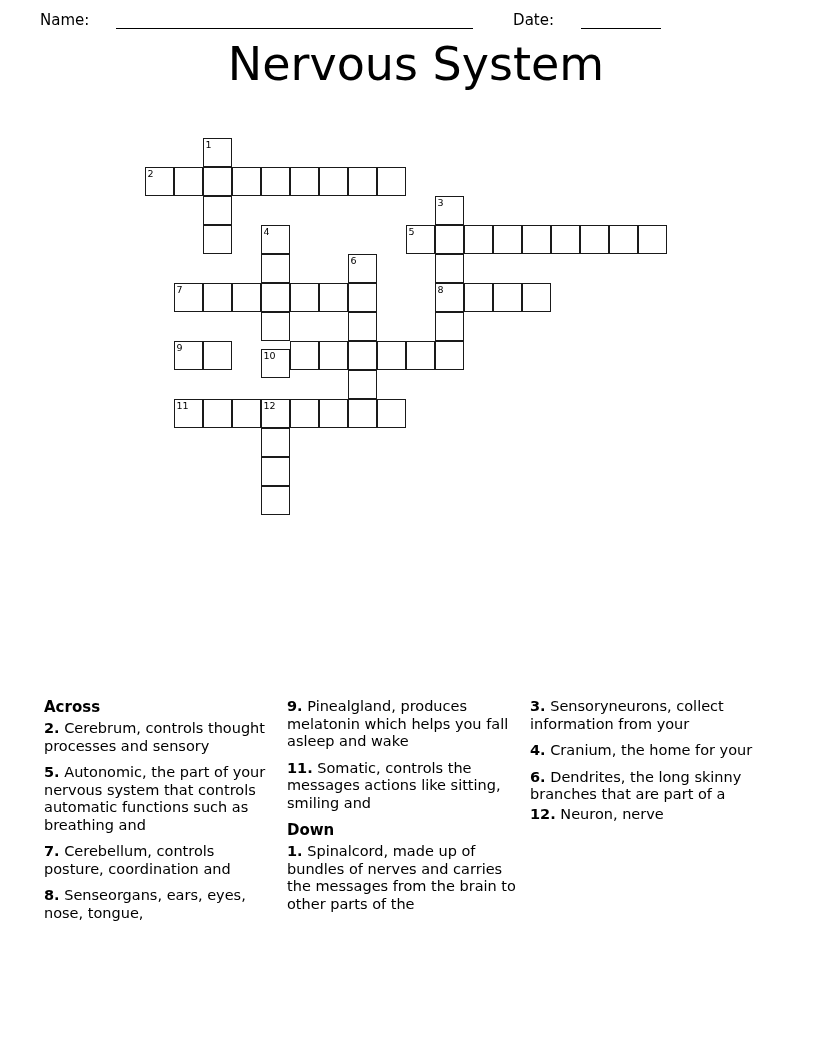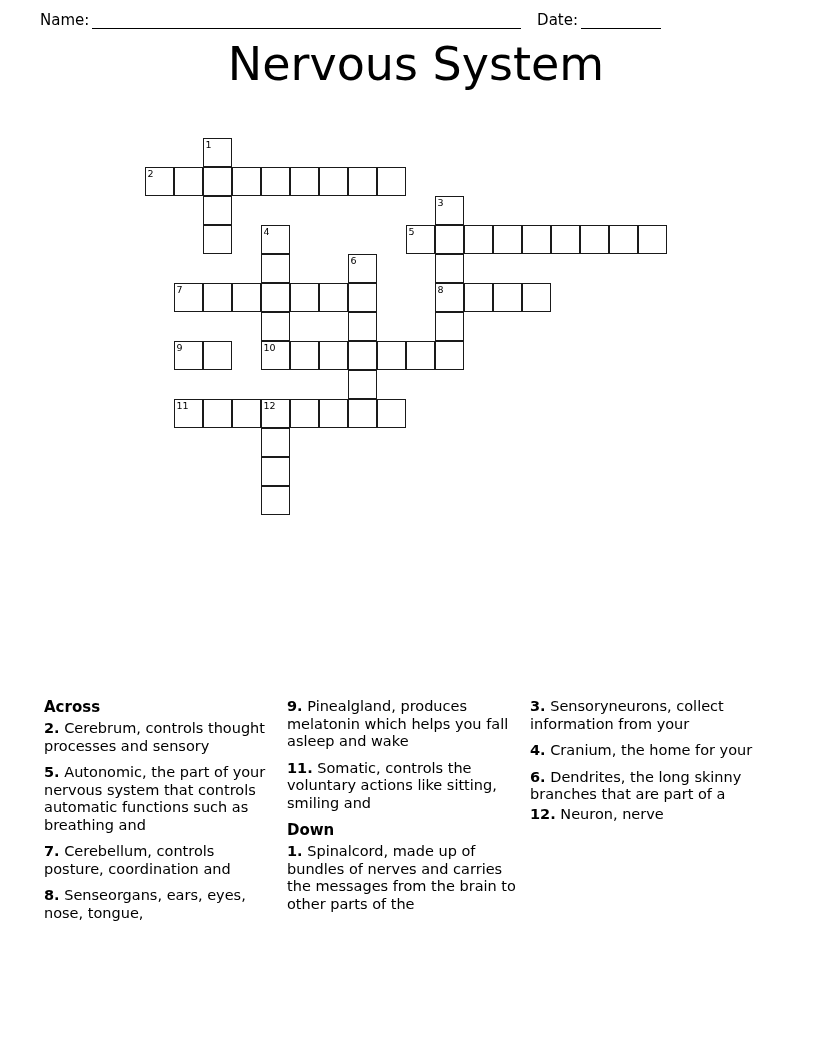--- a/index.html
+++ b/index.html
@@ -21,20 +21,21 @@
     position: absolute;
     left: 0;
     top: 0;
     width: 703px;
     height: 30px;
     display: flex;
     align-items: flex-end;
     padding: 0 40px;
     box-sizing: border-box;
     font-size: 15px;
+    gap: 24px;
   }
   .field-label {
     white-space: nowrap;
     line-height: 20px;
   }
   .rule {
     border-bottom: 1px solid #000;
     height: 15px;
     margin: 0 2px 1px 3px;
   }
@@ -186,21 +187,21 @@
     <div class="cw-cell" style="left: 319px; top: 145px;"></div>
     <div class="cw-cell" style="left: 348px; top: 145px;"></div>
     <div class="cw-cell" style="left: 377px; top: 145px;"></div>
     <div class="cw-cell" style="left: 116px; top: 174px;"></div>
     <div class="cw-cell" style="left: 203px; top: 174px;"></div>
     <div class="cw-cell" style="left: 290px; top: 174px;"></div>
     <div class="cw-cell" style="left: 29px; top: 203px;">
       <span class="cw-num">9</span>
     </div>
     <div class="cw-cell" style="left: 58px; top: 203px;"></div>
-    <div class="cw-cell" style="left: 116px; top: 203px;">
+    <div class="cw-cell" style="left: 116px; top: 211px;">
       <span class="cw-num">10</span>
     </div>
     <div class="cw-cell" style="left: 145px; top: 203px;"></div>
     <div class="cw-cell" style="left: 174px; top: 203px;"></div>
     <div class="cw-cell" style="left: 203px; top: 203px;"></div>
     <div class="cw-cell" style="left: 232px; top: 203px;"></div>
     <div class="cw-cell" style="left: 261px; top: 203px;"></div>
     <div class="cw-cell" style="left: 290px; top: 203px;"></div>
     <div class="cw-cell" style="left: 203px; top: 232px;"></div>
     <div class="cw-cell" style="left: 29px; top: 261px;">
@@ -223,21 +224,21 @@
 <div id="clues">
   <div class="clue-col c1">
       <div class="clue-heading">Across</div>
       <div class="clue-item"><span class="cnum">2.</span><span> Cerebrum, controls thought processes and sensory</span></div>
       <div class="clue-item"><span class="cnum">5.</span><span> Autonomic, the part of your nervous system that controls automatic functions such as breathing and</span></div>
       <div class="clue-item"><span class="cnum">7.</span><span> Cerebellum, controls posture, coordination and</span></div>
       <div class="clue-item"><span class="cnum">8.</span><span> Senseorgans, ears, eyes, nose, tongue,</span></div>
     </div>
   <div class="clue-col c2">
       <div class="clue-item"><span class="cnum">9.</span><span> Pinealgland, produces melatonin which helps you fall asleep and wake</span></div>
-      <div class="clue-item"><span class="cnum">11.</span><span> Somatic, controls the voluntary actions like sitting, smiling and</span></div>
+      <div class="clue-item"><span class="cnum">11.</span><span> Somatic, controls the messages actions like sitting, smiling and</span></div>
       <div class="clue-heading">Down</div>
       <div class="clue-item"><span class="cnum">1.</span><span> Spinalcord, made up of bundles of nerves and carries the messages from the brain to other parts of the</span></div>
     </div>
   <div class="clue-col c3">
       <div class="clue-item"><span class="cnum">3.</span><span> Sensoryneurons, collect information from your</span></div>
       <div class="clue-item"><span class="cnum">4.</span><span> Cranium, the home for your</span></div>
       <div class="clue-item tight"><span class="cnum">6.</span><span> Dendrites, the long skinny branches that are part of a</span></div>
       <div class="clue-item"><span class="cnum">12.</span><span> Neuron, nerve</span></div>
     </div>
 </div>

